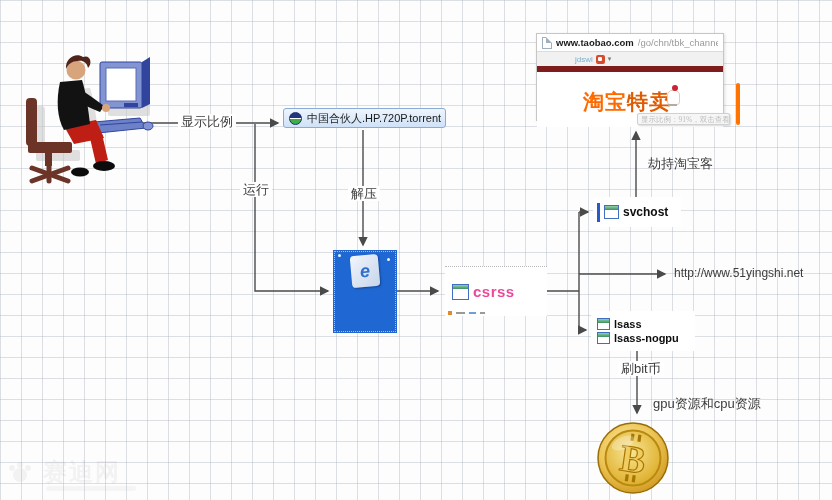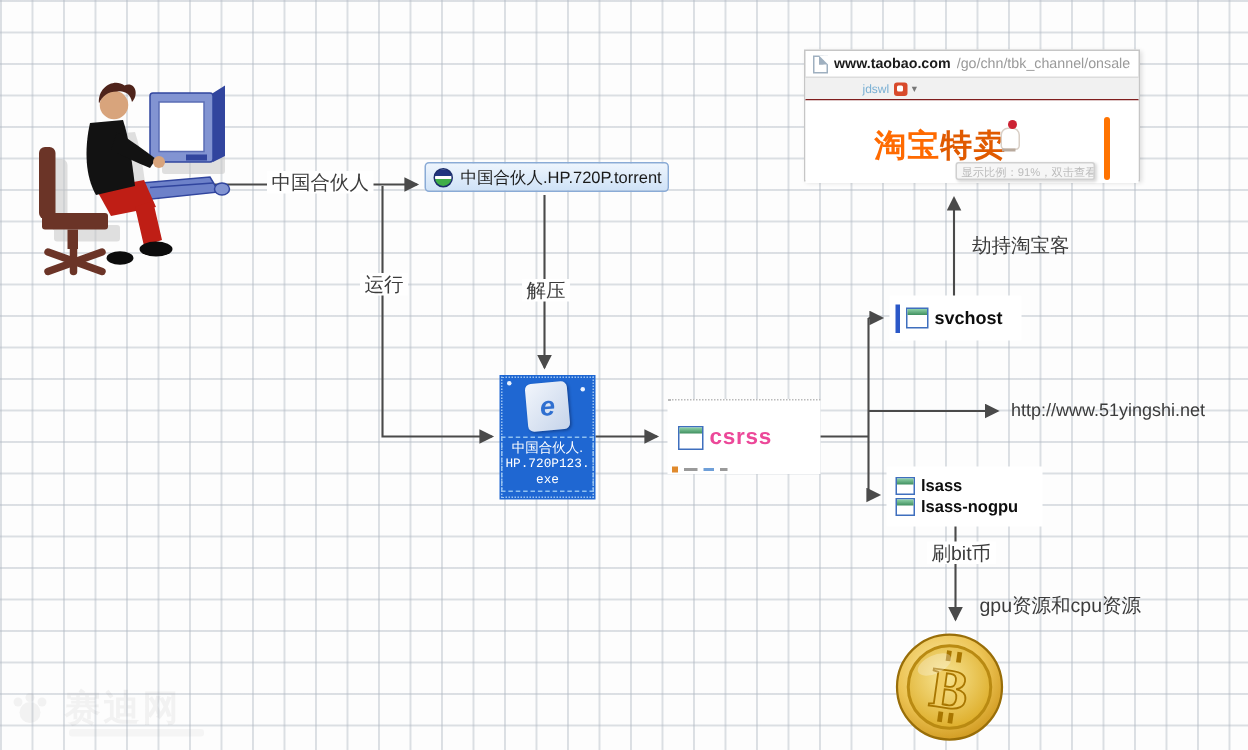--- a/index.html
+++ b/index.html
@@ -63,34 +63,34 @@
   .svchost .vbar{width:3px;height:19px;background:#2b58c8;flex:0 0 auto;}
   .svchost .win-icon{width:15px;height:14px;}
   .svchost .pname{font-size:12px;font-weight:bold;color:#0d0d0d;}
 
   .lsass{left:591px;top:311px;width:104px;height:40px;display:flex;flex-direction:column;justify-content:center;gap:2px;padding-left:6px;box-sizing:border-box;}
   .lsass .row{display:flex;align-items:center;gap:4px;}
   .lsass .win-icon{width:13px;height:12px;}
   .lsass .pname{font-size:11px;font-weight:bold;color:#0d0d0d;}
 
   
-  .browser{position:absolute;left:536px;top:33px;width:224px;height:88px;background:#fff;
+  .browser{position:absolute;left:536px;top:33px;width:188px;height:88px;background:#fff;
     border:1px solid #c6c6c6;box-shadow:1px 1px 3px rgba(0,0,0,.12);box-sizing:border-box;}
   .urlbar{height:17px;border-bottom:1px solid #dcdcdc;display:flex;align-items:center;gap:4px;padding:0 5px;}
   .page-icon{width:8px;height:10px;border:1px solid #9fb0c0;background:#fff;position:relative;flex:0 0 auto;}
   .page-icon::after{content:"";position:absolute;right:-1px;top:-1px;border:3px solid #fff;
     border-left-color:#9fb0c0;border-bottom-color:#9fb0c0;width:0;height:0;}
   .urlbar .host{font-size:9.5px;font-weight:bold;color:#1b1b1b;white-space:nowrap;}
   .urlbar .path{font-size:9.5px;color:#9a9a9a;white-space:nowrap;overflow:hidden;}
-  .btoolbar{height:14px;background:#f1f1f1;border-bottom:1px solid #7f1d1d;display:flex;align-items:center;gap:3px;padding-left:38px;}
+  .btoolbar{height:14px;background:#f1f1f1;border-bottom:6px solid #7f1d1d;display:flex;align-items:center;gap:3px;padding-left:38px;}
   .btoolbar .tbtxt{font-size:8px;color:#7ab0d4;}
   .tb-red-icon{width:9px;height:9px;background:#d84a2b;border-radius:2px;display:flex;align-items:center;justify-content:center;}
   .tb-red-icon i{display:block;width:4px;height:4px;background:#fff;border-radius:1px;}
   .btoolbar .caret{font-size:7px;color:#777;}
-  .bcontent{position:relative;height:55px;background:#fff;}
+  .bcontent{position:relative;height:55px;background:#fff;font-family:Liberation Serif, serif;}
   .tb-logo{position:absolute;left:46px;top:16px;font-size:21px;font-weight:bold;letter-spacing:1px;white-space:nowrap;}
   .tb-logo .p1{color:#ff6a00;}
   .tb-logo .p2{color:#e05a00;}
   .mascot{position:absolute;left:129px;top:13px;width:13px;height:21px;}
   .mascot .body{position:absolute;left:1px;top:5px;width:11px;height:13px;background:#fff;border:1px solid #d9cfc6;border-radius:5px 5px 3px 3px;}
   .mascot .flower{position:absolute;left:6px;top:0;width:6px;height:6px;background:#cc2233;border-radius:50%;}
   .mascot .feet{position:absolute;left:2px;bottom:0;width:9px;height:2px;background:#b9aa9d;}
   .orange-strip{position:absolute;left:199px;top:11px;width:4px;height:42px;background:#ff7300;border-radius:2px;}
   .zoomtip{position:absolute;left:100px;top:41px;width:93px;height:12px;background:#f6f6f6;
     border:1px solid #d0d0d0;border-radius:2px;box-shadow:1px 1px 2px rgba(0,0,0,.15);
@@ -172,25 +172,20 @@
     <i class="bt-icon"></i>
     <span>中国合伙人.HP.720P.torrent</span>
   </div>
 
   <div class="installer">
     <i class="sparkle" style="left:5px;top:4px;"></i>
     <i class="sparkle" style="right:7px;top:8px;"></i>
     <div class="inst-icon">
       <span class="inst-glyph">e</span>
     </div>
-    <div class="inst-label">
-      <div>中国合伙人.</div>
-      <div class="mono">HP.720P123.</div>
-      <div class="mono">exe</div>
-    </div>
   </div>
 
   <div class="procbox csrss">
     <i class="win-icon"></i>
     <span class="pname">csrss</span>
   </div>
   <div class="csrss-marks">
     <i class="dot-o"></i>
       <i></i>
       <i class="dash-b"></i>
@@ -208,21 +203,21 @@
       <span class="pname">lsass-nogpu</span>
     </div>
   </div>
 
   <div class="procbox svchost">
     <i class="vbar"></i>
     <i class="win-icon"></i>
     <span class="pname">svchost</span>
   </div>
 
-  <span class="lbl bgw" style="left:178px;top:114px;">中国合伙人</span>
+  <span class="lbl bgw" style="left:178px;top:114px;">显示比例</span>
   <span class="lbl bgw" style="left:240px;top:182px;">运行</span>
   <span class="lbl bgw" style="left:348px;top:186px;">解压</span>
   <span class="lbl" style="left:648px;top:156px;">劫持淘宝客</span>
   <span class="lbl" style="left:674px;top:266px;font-size:12px;">http://www.51yingshi.net</span>
   <span class="lbl bgw" style="left:618px;top:361px;">刷bit币</span>
   <span class="lbl" style="left:653px;top:396px;">gpu资源和cpu资源</span>
 
   <div class="browser">
     <div class="urlbar">
       <i class="page-icon"></i>

